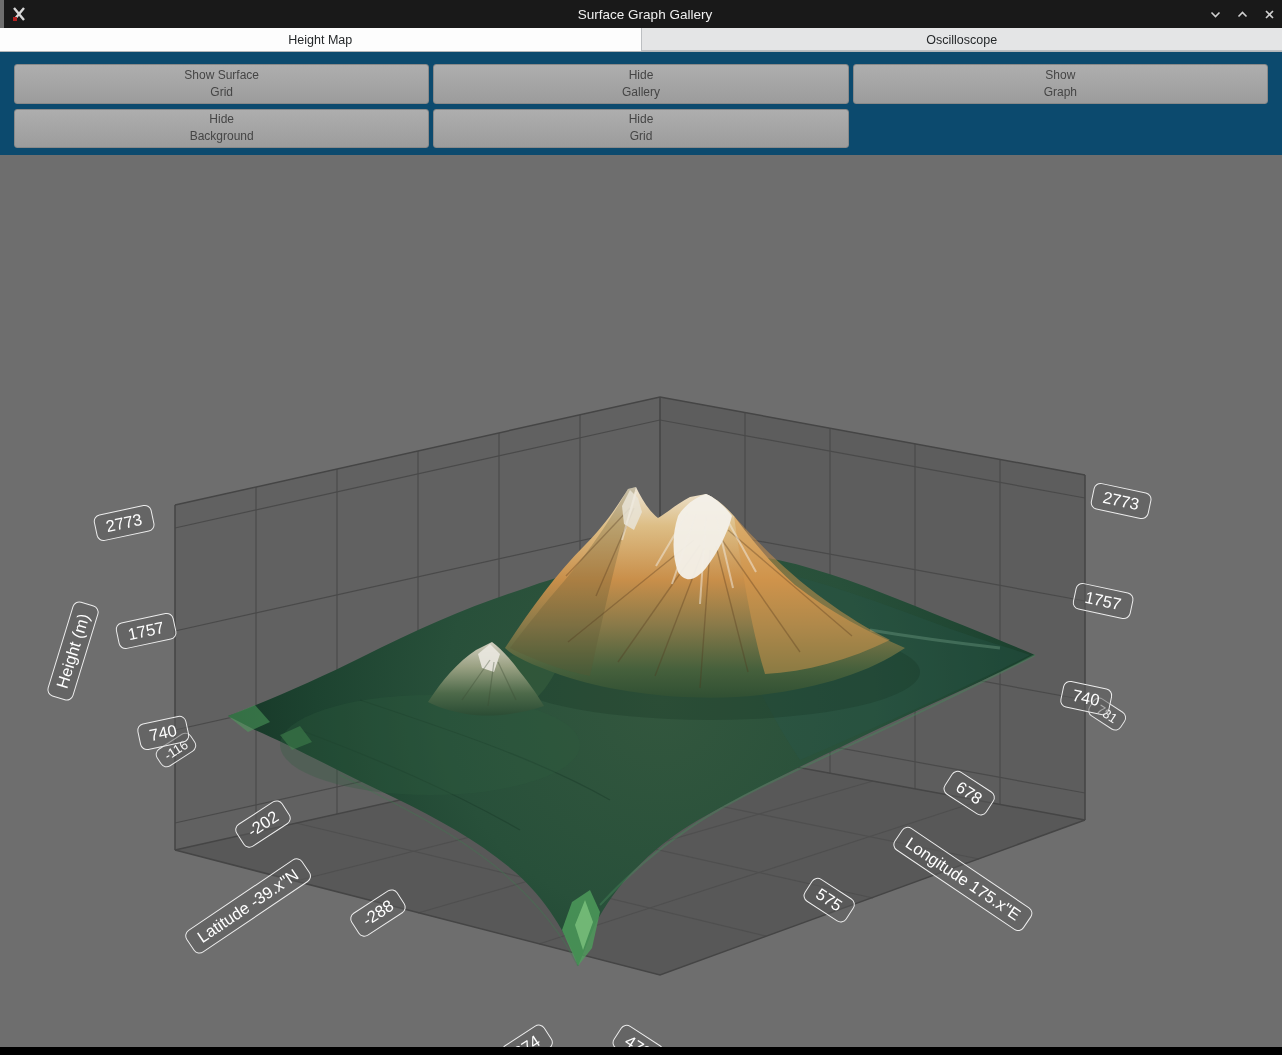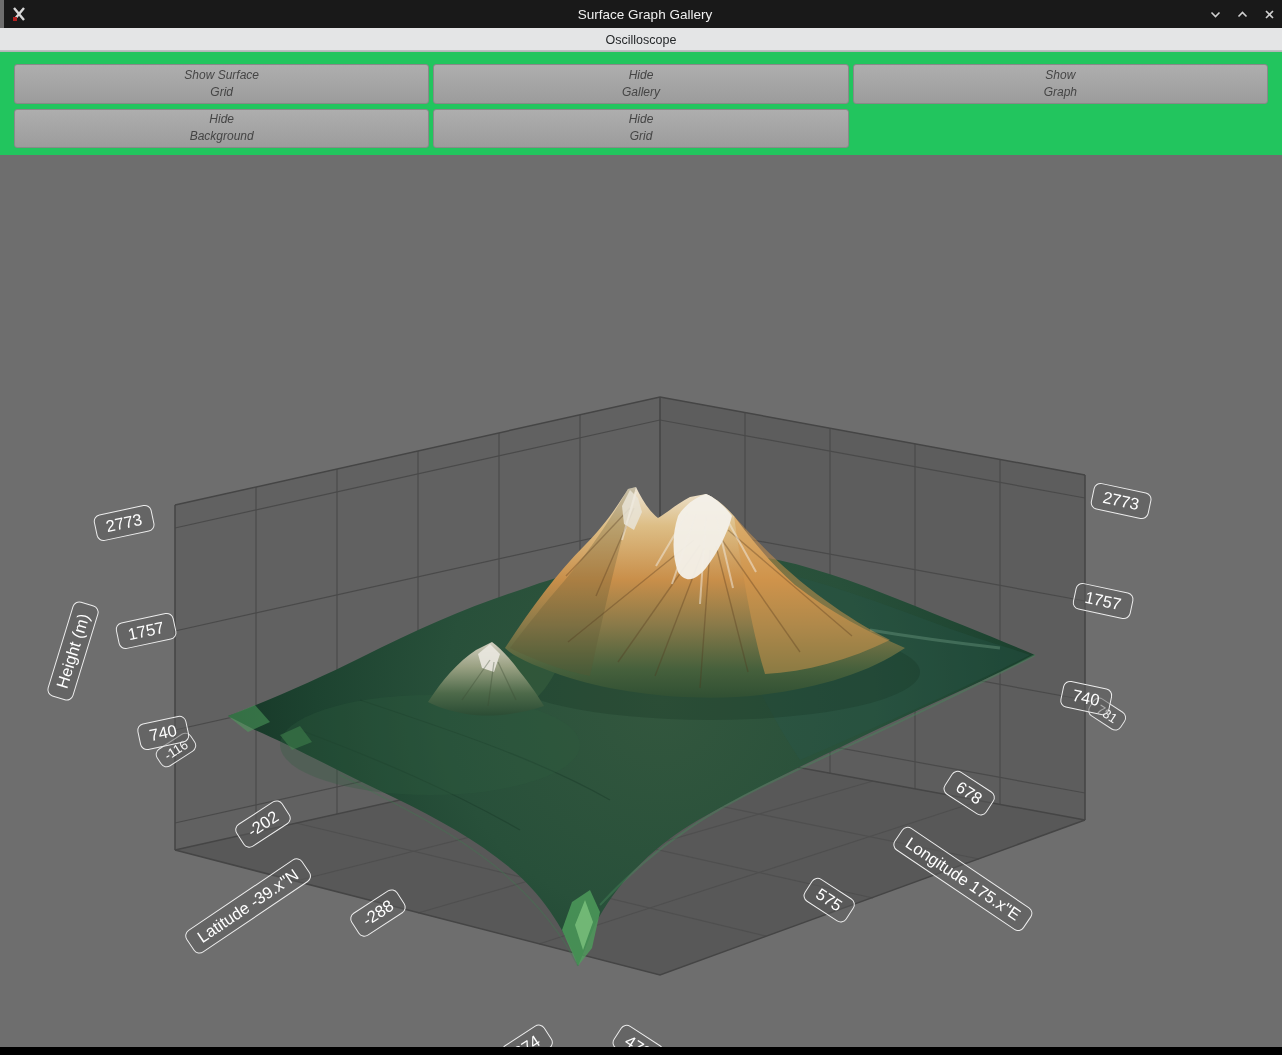--- a/index.html
+++ b/index.html
@@ -26,23 +26,23 @@
   }
   .tab{
     flex:1;display:flex;align-items:center;justify-content:center;
     font-size:12.5px;color:#25282a;background:#e4e5e6;
     border-right:1px solid #bcbfc2;box-shadow:inset 0 -1px 0 #bcbfc2;box-sizing:border-box;
   }
   .tab:last-child{border-right:none;}
   .tab.selected{background:#fdfdfd;box-shadow:none;}
   
   .btn-panel{
-    position:absolute;top:52px;left:0;width:1282px;height:103px;background:#22c55e;
+    position:absolute;top:52px;left:0;width:1282px;height:103px;background:#0c4a6e;
     display:grid;grid-template-columns:1fr 1fr 1fr;gap:5px 4px;
-    padding:12px 14px 7px 14px;box-sizing:border-box;z-index:40;font-style:italic;
+    padding:12px 14px 7px 14px;box-sizing:border-box;z-index:40;
   }
   .gbtn{
     background:linear-gradient(#aeaeae,#9c9c9c);
     border:1px solid #898989;border-radius:3px;
     color:#454545;font-size:12px;line-height:1.4;
     display:flex;flex-direction:column;align-items:center;justify-content:center;
     cursor:default;
   }
   
   .plot{position:absolute;top:155px;left:0;width:1282px;height:900px;background:#6e6e6e;}
@@ -80,20 +80,21 @@
     </div>
     <div class="win-btn">
       <svg width="13" height="13" viewBox="0 0 13 13">
         <path d="M3,3 L10,10 M10,3 L3,10" stroke="#cfcfcf" stroke-width="1.6"></path>
       </svg>
     </div>
   </div>
 </div>
 
 <div class="tabbar">
+  <div class="tab selected">Height Map</div>
   <div class="tab">Oscilloscope</div>
 </div>
 
 <div class="btn-panel">
   <div class="gbtn">
     <span>Show Surface</span>
     <span>Grid</span>
   </div>
   <div class="gbtn">
     <span>Hide</span>

